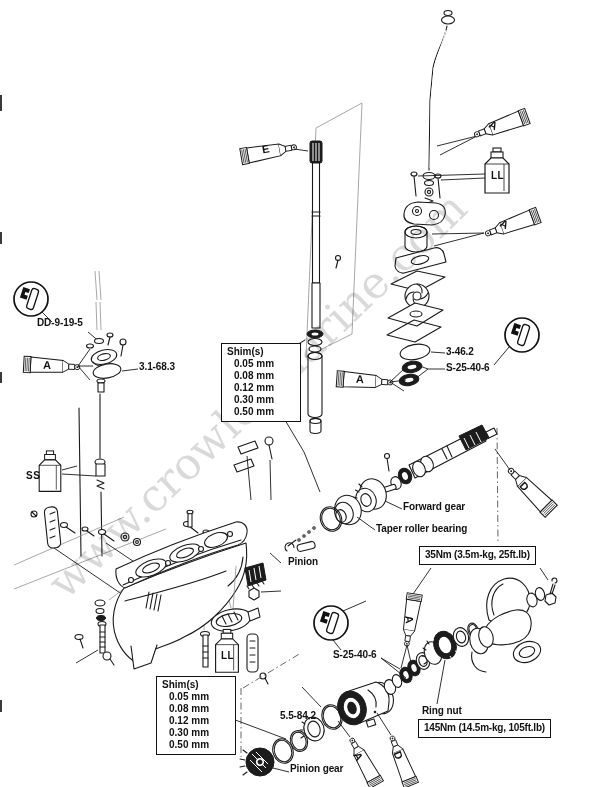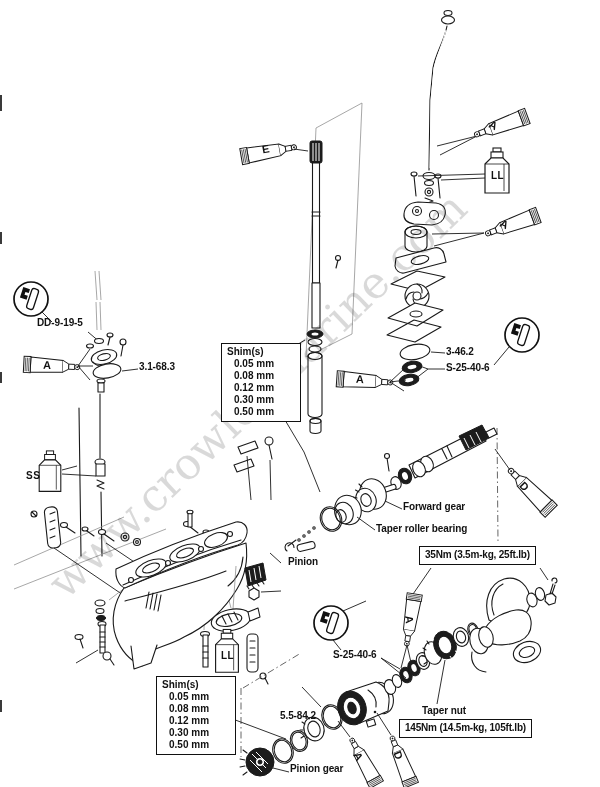--- a/index.html
+++ b/index.html
@@ -376,25 +376,25 @@
 
 <div class="lbl" style="left:37px;top:317px">DD-9-19-5</div>
 <div class="lbl" style="left:139px;top:361px">3.1-68.3</div>
 <div class="lbl" style="left:446px;top:346px">3-46.2</div>
 <div class="lbl" style="left:446px;top:362px">S-25-40-6</div>
 <div class="lbl" style="left:403px;top:501px">Forward gear</div>
 <div class="lbl" style="left:376px;top:523px">Taper roller bearing</div>
 <div class="lbl" style="left:288px;top:556px">Pinion</div>
 <div class="lbl" style="left:333px;top:649px">S-25-40-6</div>
 <div class="lbl" style="left:280px;top:710px">5.5-84.2</div>
-<div class="lbl" style="left:422px;top:705px">Taper nut</div>
+<div class="lbl" style="left:422px;top:705px">Ring nut</div>
 <div class="lbl" style="left:290px;top:763px">Pinion gear</div>
 
 <div class="box" style="left:419px;top:546px"><span>35Nm (3.5m-kg, 25ft.lb)</span></div>
-<div class="box" style="left:399px;top:719px"><span>145Nm (14.5m-kg, 105ft.lb)</span></div>
+<div class="box" style="left:418px;top:719px"><span>145Nm (14.5m-kg, 105ft.lb)</span></div>
 
 <div class="shimbox" style="left:221px;top:343px">
   <div>Shim(s)</div>
   <div class="val">0.05 mm</div>
   <div class="val">0.08 mm</div>
   <div class="val">0.12 mm</div>
   <div class="val">0.30 mm</div>
   <div class="val">0.50 mm</div>
 </div>
 <div class="shimbox" style="left:156px;top:676px">

